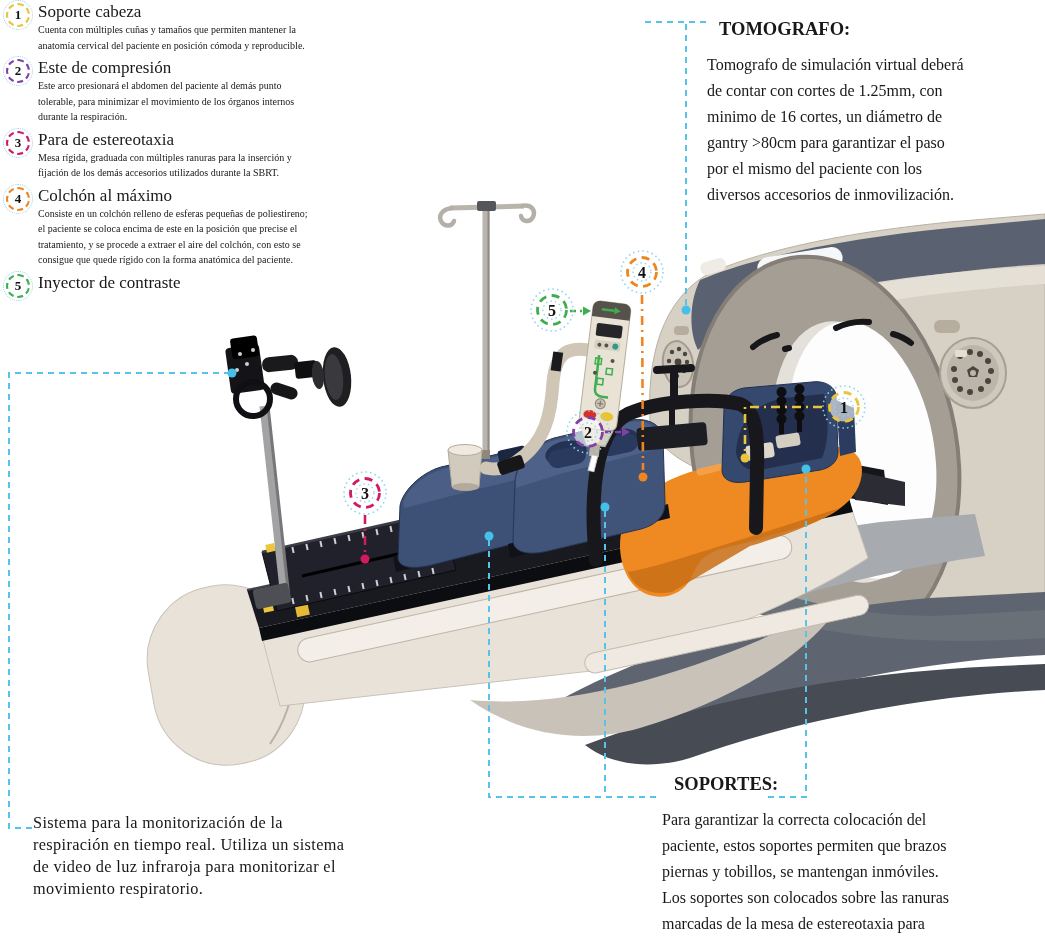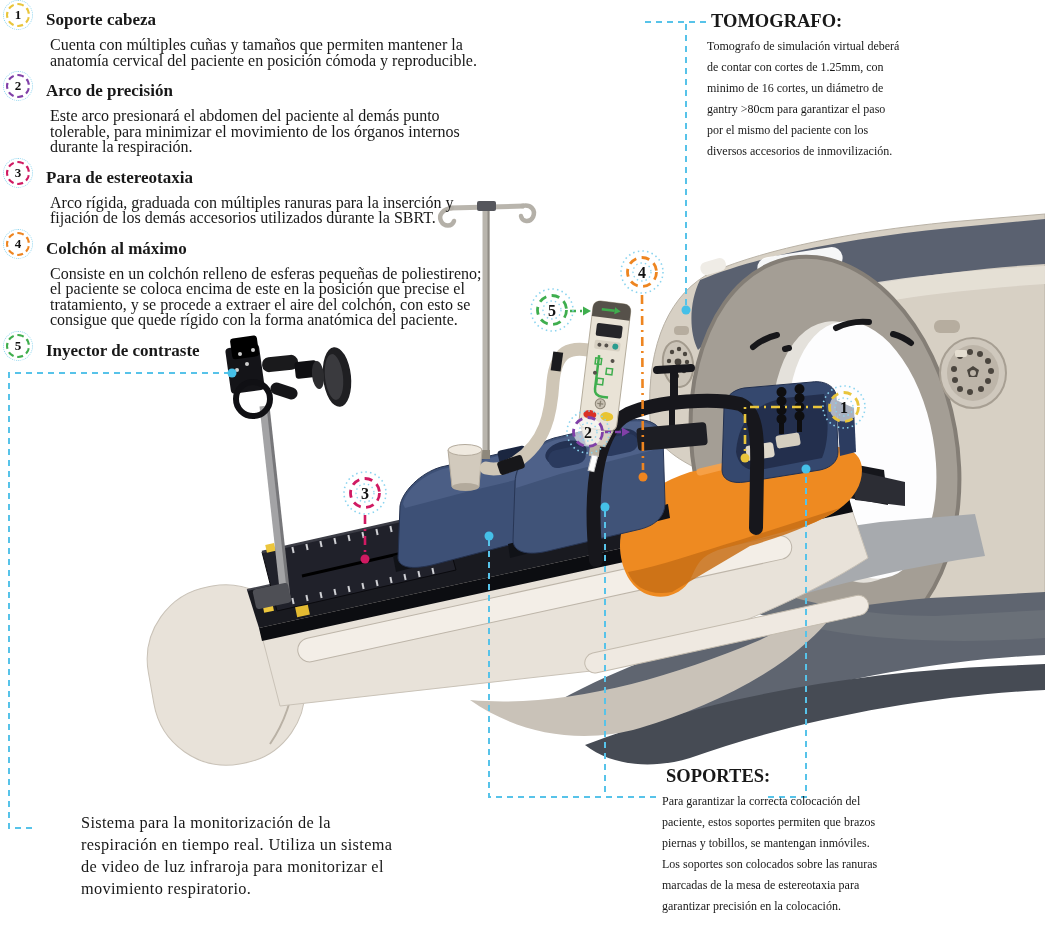--- a/index.html
+++ b/index.html
@@ -8,29 +8,29 @@
   svg.scene{position:absolute;left:0;top:0;}
 
   
   .legend{position:absolute;left:6px;top:2px;width:660px;}
   .legend-item{display:flex;align-items:flex-start;margin-bottom:5px;}
   .lring{flex:0 0 auto;width:20px;height:20px;margin:1px 8px 0 0;border-radius:50%;
          display:flex;align-items:center;justify-content:center;position:relative;
          border:2px dashed currentColor;}
   .lring::after{content:'';position:absolute;inset:-5px;border:1.6px dotted #8bd4ef;border-radius:50%;}
   .lnum{font-weight:bold;font-size:13px;color:#111;}
-  .ltext h3{margin:8px;font-size:17px;line-height:19px;font-weight:bold;}
-  .ltext p{margin:1px 0 0 12px;font-size:16px;line-height:15.5px;white-space:pre-line;}
+  .ltext h3{margin:0;font-size:17px;line-height:19px;font-weight:normal;}
+  .ltext p{margin:1px 0 0 0;font-size:10px;line-height:15.5px;white-space:pre-line;}
 
   
-  .callout h2{margin:4px;font-size:18.5px;line-height:22px;font-weight:bold;}
-  .callout p{margin:1px 0 0 0;font-size:12px;line-height:21px;white-space:pre-line;}
+  .callout h2{margin:12px;font-size:18.5px;line-height:22px;font-weight:bold;}
+  .callout p{margin:1px 0 0 0;font-size:16px;line-height:26px;white-space:pre-line;}
   .co-tomografo{position:absolute;left:707px;top:6px;width:330px;}
   .co-rpm{position:absolute;left:33px;top:811px;width:400px;}
-  .co-rpm p{font-size:16.3px;line-height:22px;letter-spacing:.35px;margin-left:48px;}
+  .co-rpm p{font-size:16.3px;line-height:22px;letter-spacing:.35px;}
   .co-soportes{position:absolute;left:662px;top:761px;width:360px;}
 </style>
 </head>
 <body>
 
 <div class="canvas">
 
   <svg class="scene" width="1045" height="938" viewBox="0 0 1045 938">
 
     <g>
@@ -367,33 +367,33 @@
         <h3>Soporte cabeza</h3>
         <p>Cuenta con múltiples cuñas y tamaños que permiten mantener la
 anatomía cervical del paciente en posición cómoda y reproducible.</p>
       </div>
     </div>
     <div class="legend-item">
       <span class="lring" style="color:#8040a8">
         <span class="lnum">2</span>
       </span>
       <div class="ltext">
-        <h3>Arco de precisión</h3>
+        <h3>Este de compresión</h3>
         <p>Este arco presionará el abdomen del paciente al demás punto
 tolerable, para minimizar el movimiento de los órganos internos
 durante la respiración.</p>
       </div>
     </div>
     <div class="legend-item">
       <span class="lring" style="color:#d01a62">
         <span class="lnum">3</span>
       </span>
       <div class="ltext">
         <h3>Para de estereotaxia</h3>
-        <p>Arco rígida, graduada con múltiples ranuras para la inserción y
+        <p>Mesa rígida, graduada con múltiples ranuras para la inserción y
 fijación de los demás accesorios utilizados durante la SBRT.</p>
       </div>
     </div>
     <div class="legend-item">
       <span class="lring" style="color:#ee8520">
         <span class="lnum">4</span>
       </span>
       <div class="ltext">
         <h3>Colchón al máximo</h3>
         <p>Consiste en un colchón relleno de esferas pequeñas de poliestireno;

